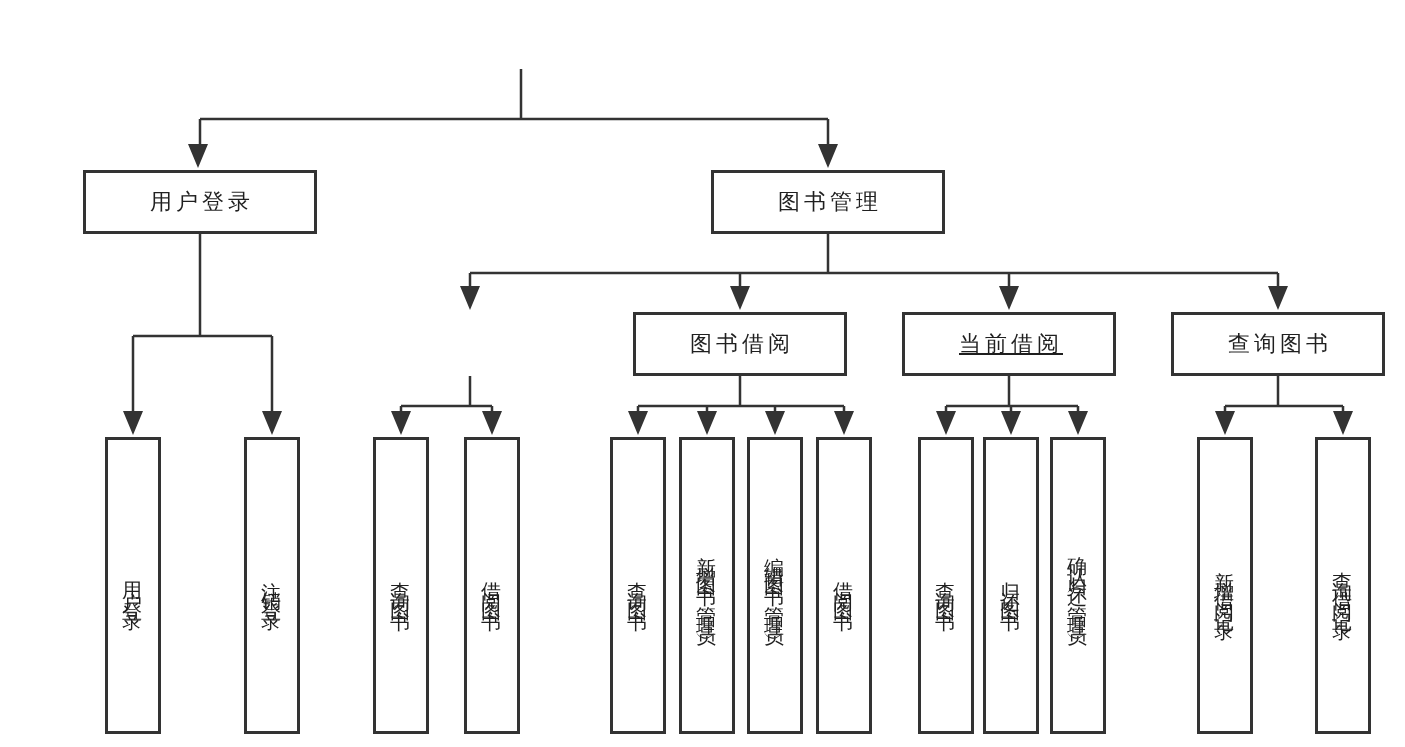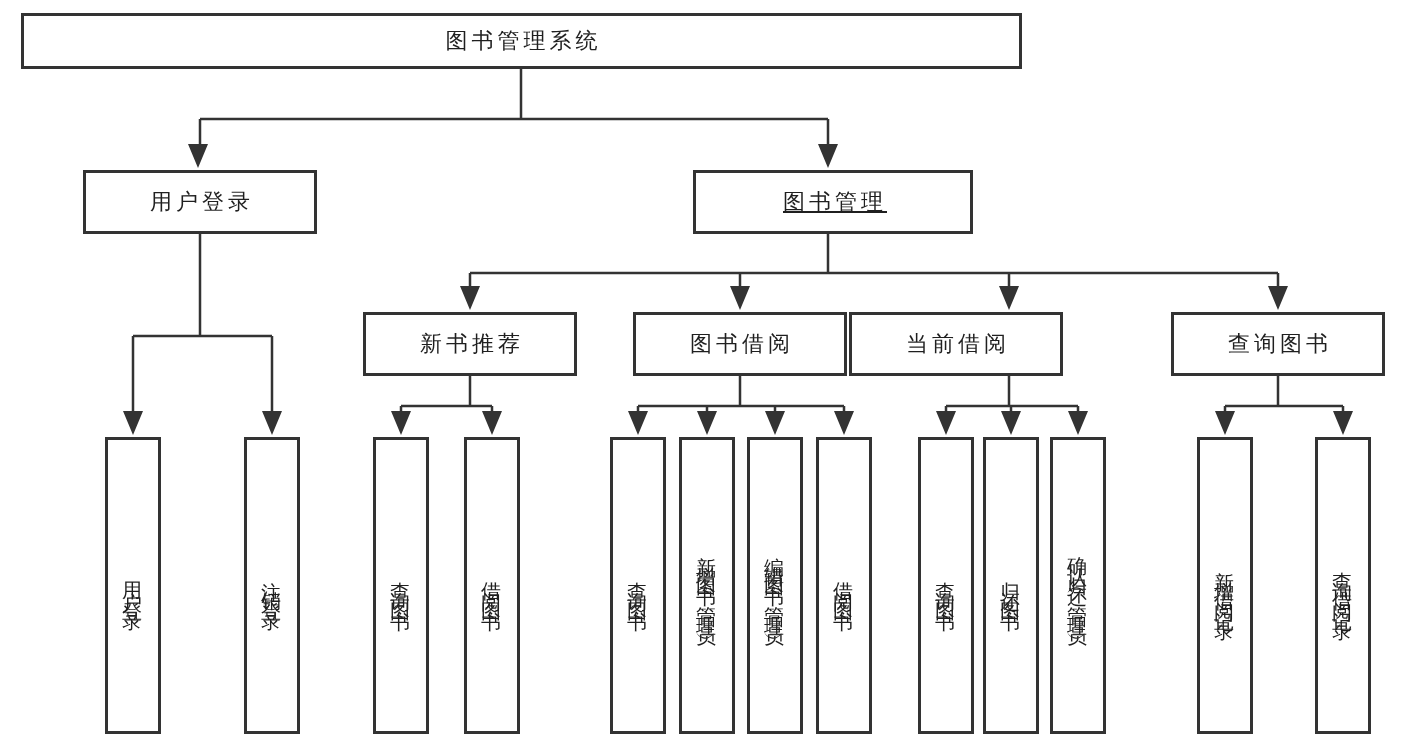--- a/index.html
+++ b/index.html
@@ -26,25 +26,25 @@
     background:var(--background);
     color:var(--text);
     display:flex;align-items:center;justify-content:center;
     z-index:2;
     text-align:center;
     white-space:nowrap;
   }
   .h-label{font-size:22px;letter-spacing:4px;padding-left:4px;}
   .root-box{left:21px;top:13px;width:1001px;height:56px;}
   .l2-user-login{left:83px;top:170px;width:234px;height:64px;}
-  .l2-book-mgmt{left:693px;top:170px;width:280px;height:64px;text-decoration:underline;}
+  .l2-book-mgmt{left:711px;top:170px;width:234px;height:64px;}
   .l3{top:312px;width:214px;height:64px;}
   .l3-a{left:363px;}
   .l3-b{left:633px;}
-  .l3-c{left:849px;}
+  .l3-c{left:902px;text-decoration:underline;}
   .l3-d{left:1171px;}
   .leaf{
     top:437px;width:56px;height:297px;
     writing-mode:vertical-rl;
     font-size:20px;letter-spacing:10px;
     padding:6px 0;
   }
   .lf1{left:105px;}  .lf2{left:244px;}
   .lf3{left:373px;}  .lf4{left:464px;}
   .lf5{left:610px;}  .lf6{left:679px;}
@@ -86,26 +86,24 @@
       M707 435 L697 411 L717 411 Z
       M775 435 L765 411 L785 411 Z
       M844 435 L834 411 L854 411 Z
       M946 435 L936 411 L956 411 Z
       M1011 435 L1001 411 L1021 411 Z
       M1078 435 L1068 411 L1088 411 Z
       M1225 435 L1215 411 L1235 411 Z
       M1343 435 L1333 411 L1353 411 Z"></path>
   </svg>
 
-  <div class="node root-box h-label">图书管理系统</div>
 
   <div class="node l2-user-login h-label">用户登录</div>
   <div class="node l2-book-mgmt h-label">图书管理</div>
 
-  <div class="node l3 l3-a h-label">新书推荐</div>
   <div class="node l3 l3-b h-label">图书借阅</div>
   <div class="node l3 l3-c h-label">当前借阅</div>
   <div class="node l3 l3-d h-label">查询图书</div>
 
   <div class="node leaf lf1">用户登录</div>
   <div class="node leaf lf2">注销登录</div>
 
   <div class="node leaf lf3">查询图书</div>
   <div class="node leaf lf4">借阅图书</div>
 

